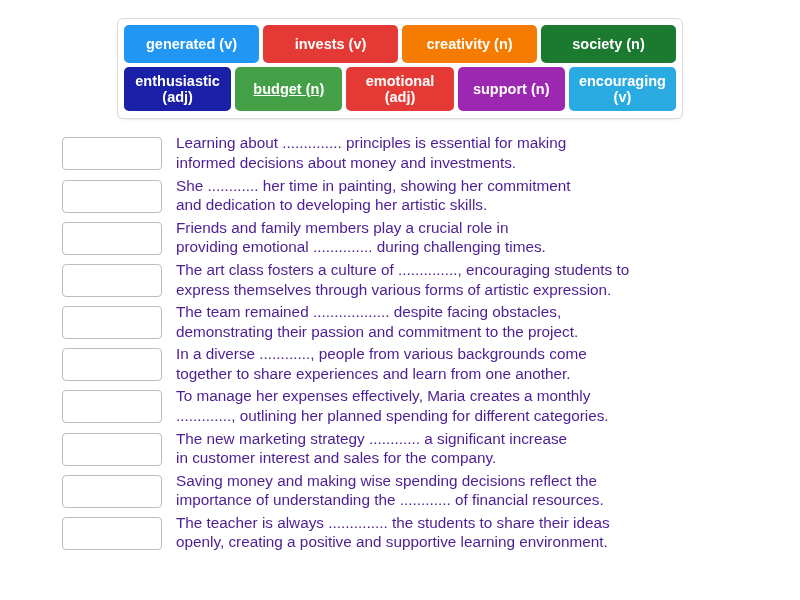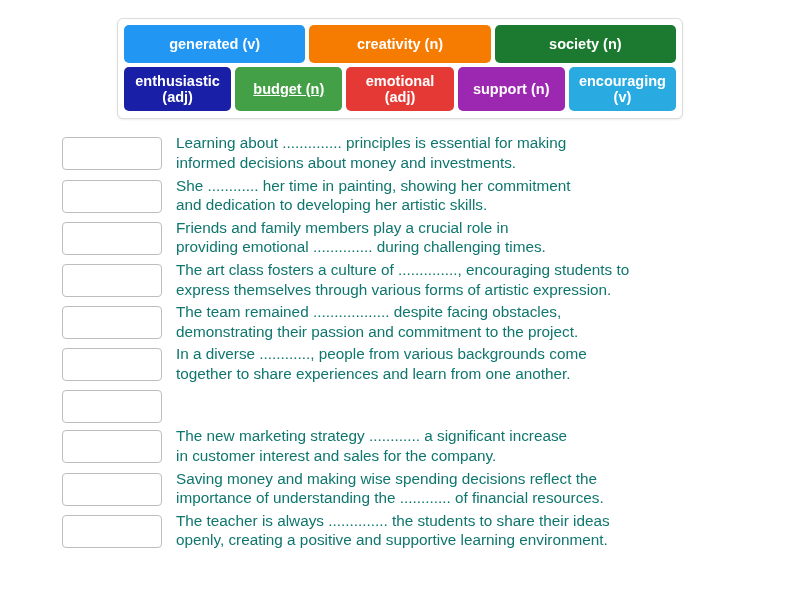--- a/index.html
+++ b/index.html
@@ -72,30 +72,31 @@
     background: #ffffff;
     box-sizing: border-box;
     margin-top: 4px;
     cursor: pointer;
   }
   .sentence-text {
     flex: 1 1 auto;
     padding-left: 14px;
     font-size: 15.3px;
     line-height: 1.28;
-    color: #0f766e;
+    color: #4c1d95;
     white-space: pre-line;
   }
 </style>
 </head>
 <body>
 
 <div id="word-bank">
   <div class="bank-row">
     <div class="word-tile" style="background: rgb(33, 150, 243);">generated (v)</div>
+    <div class="word-tile" style="background: rgb(229, 57, 53);">invests (v)</div>
     <div class="word-tile" style="background: rgb(245, 124, 0);">creativity (n)</div>
     <div class="word-tile" style="background: rgb(27, 122, 47);">society (n)</div>
   </div>
   <div class="bank-row">
     <div class="word-tile" style="background: rgb(26, 31, 168);">enthusiastic (adj)</div>
     <div class="word-tile" style="background: rgb(67, 160, 71); text-decoration: underline;">budget (n)</div>
     <div class="word-tile" style="background: rgb(229, 57, 53);">emotional (adj)</div>
     <div class="word-tile" style="background: rgb(156, 39, 176);">support (n)</div>
     <div class="word-tile" style="background: rgb(41, 171, 226);">encouraging (v)</div>
   </div>
@@ -127,20 +128,22 @@
     <div class="sentence-text">The team remained .................. despite facing obstacles,
 demonstrating their passion and commitment to the project.</div>
   </div>
   <div class="sentence-row">
     <div class="drop-slot"></div>
     <div class="sentence-text">In a diverse ............, people from various backgrounds come
 together to share experiences and learn from one another.</div>
   </div>
   <div class="sentence-row">
     <div class="drop-slot"></div>
+    <div class="sentence-text">To manage her expenses effectively, Maria creates a monthly
+............., outlining her planned spending for different categories.</div>
   </div>
   <div class="sentence-row">
     <div class="drop-slot"></div>
     <div class="sentence-text">The new marketing strategy ............ a significant increase
 in customer interest and sales for the company.</div>
   </div>
   <div class="sentence-row">
     <div class="drop-slot"></div>
     <div class="sentence-text">Saving money and making wise spending decisions reflect the
 importance of understanding the ............ of financial resources.</div>

